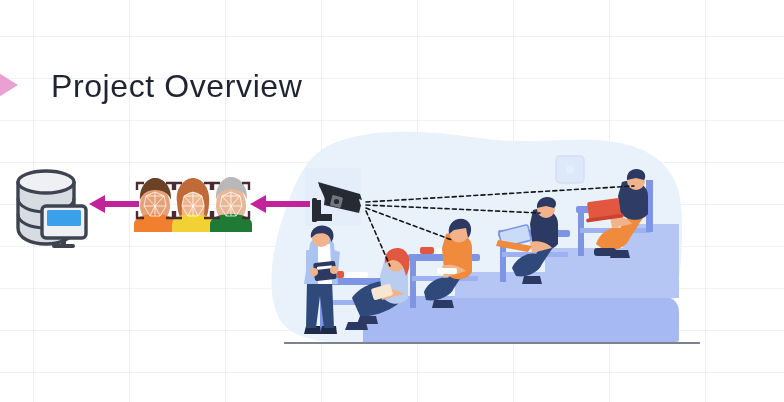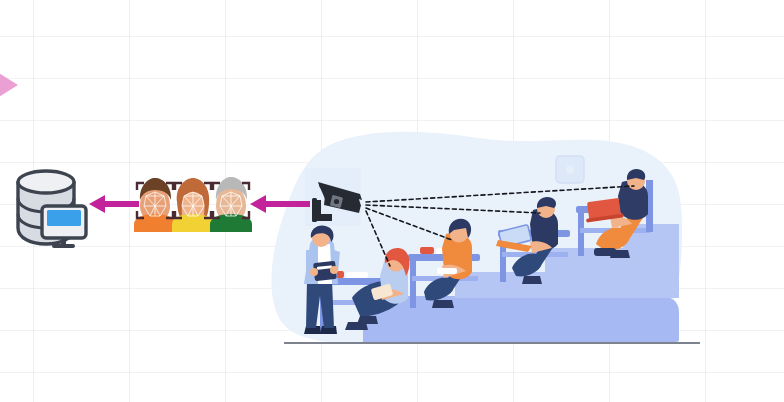--- a/index.html
+++ b/index.html
@@ -38,20 +38,21 @@
 <body>
 
 <div id="slide">
 
   <div class="marker">
     <svg width="42" height="50" viewBox="0 0 42 50">
       <polygon points="0,0 40,25 0,50" fill="#eba0d4"></polygon>
     </svg>
   </div>
 
+  <div class="title">Project Overview</div>
 
   <svg class="layer" viewBox="0 0 784 402">
 
     <g>
       <path fill="#e9f1fb" d="M330,145 C370,126 430,131 478,138 C528,145 560,138 596,140
                C646,143 678,163 681,206 C685,257 678,300 664,323
                C652,341 600,344 520,344 L372,344
                C318,344 288,338 278,316 C266,290 272,248 284,214
                C295,182 305,157 330,145 Z"></path>
 

